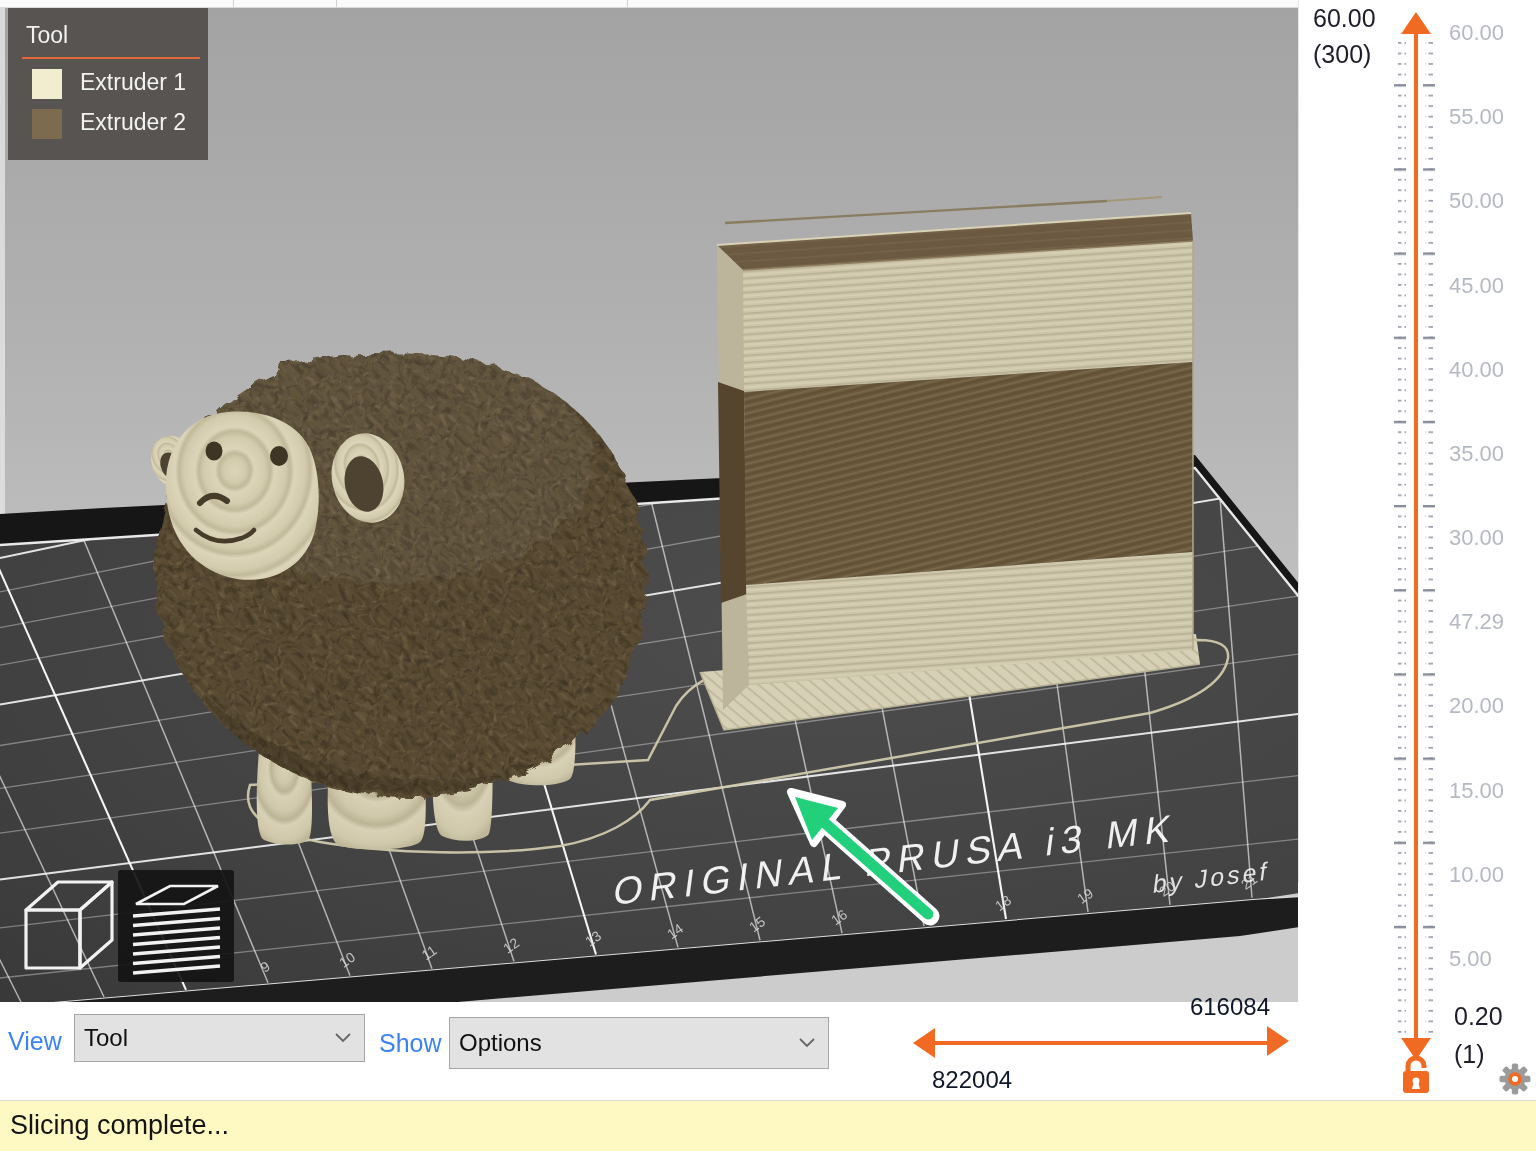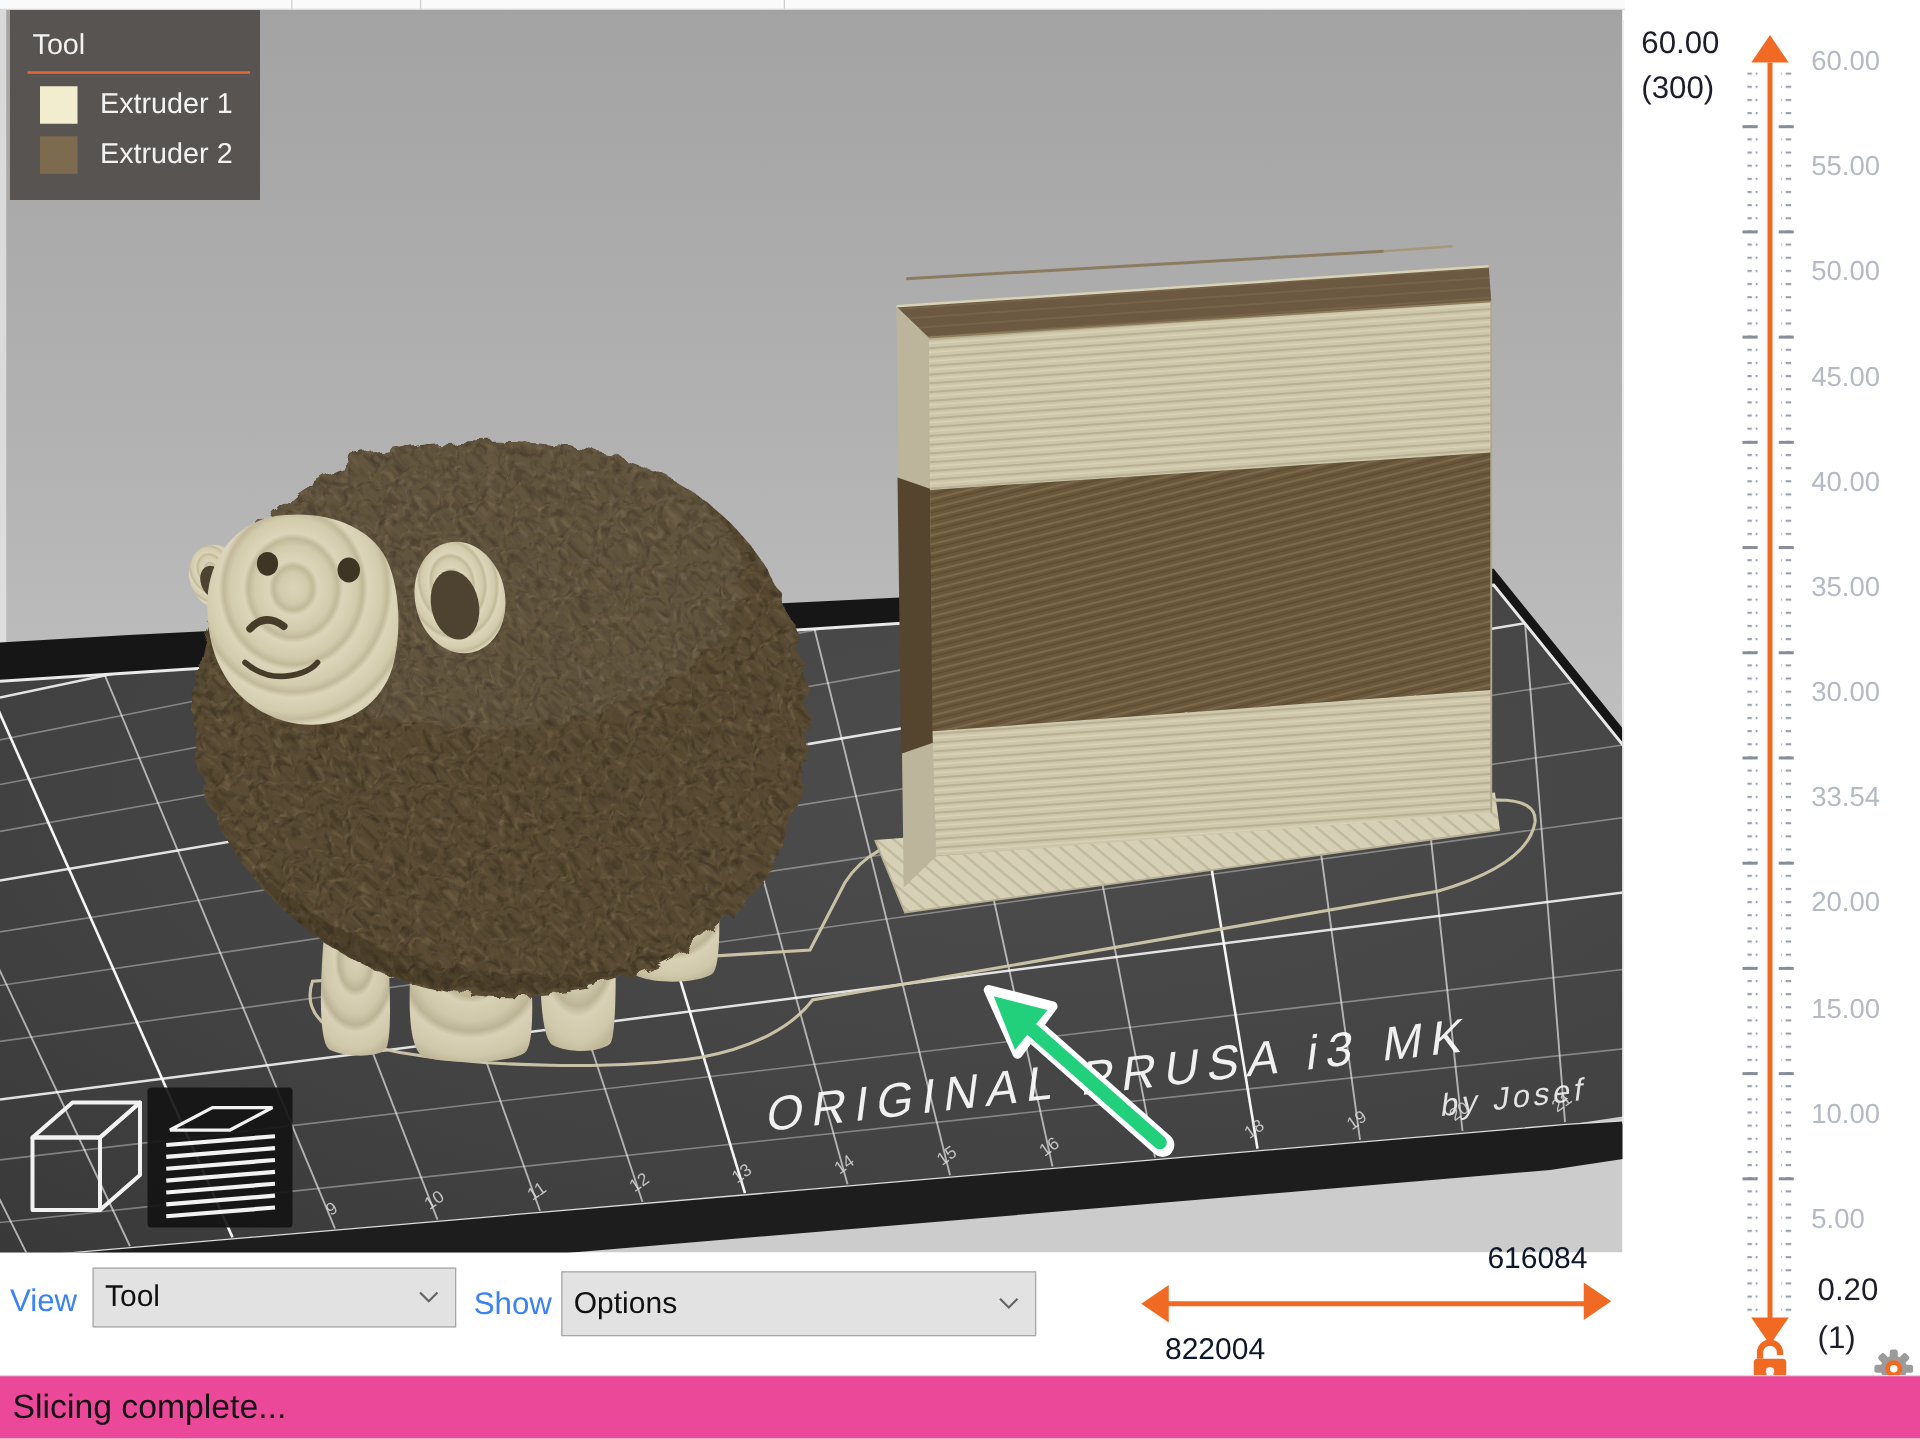--- a/index.html
+++ b/index.html
@@ -18,37 +18,37 @@
   
   #legend{position:absolute;left:8px;top:8px;width:200px;height:152px;
           background:rgba(86,82,78,0.97);color:#f2f2f2;z-index:5;}
   #legend .t{font-size:23px;padding:14px 0 8px 18px;}
   #legend hr{border:none;border-top:2px solid #e2683b;margin:0 0 10px 14px;width:178px;}
   .leg-row{display:flex;align-items:flex-start;margin:0 0 10px 24px;}
   .leg-swatch{width:30px;height:30px;margin-right:18px;flex:0 0 auto;}
   .leg-label{font-size:23px;}
 
   
-  #right-panel{position:absolute;left:1298px;top:16px;width:238px;height:883px;background:#ffffff;
+  #right-panel{position:absolute;left:1298px;top:0;width:238px;height:883px;background:#ffffff;
                border-left:1px solid #e4e4e4;}
   #right-panel svg{position:absolute;left:0;top:0;}
   .rp-big{position:absolute;font-size:25px;color:#1d1d2b;}
   .rp-gray{position:absolute;left:150px;width:86px;font-size:22px;color:#b5b9c3;}
 
   
   .tb-label{position:absolute;font-size:25px;color:#3b82f6;}
   .dropdown{position:absolute;background:#e2e2e2;border:1px solid #a6a6a6;
             display:flex;align-items:center;box-sizing:border-box;}
   .dd-text{font-size:24px;color:#111;padding-left:9px;flex:1;}
   .dd-chev{margin-right:12px;}
   #hslider-svg{position:absolute;left:905px;top:1020px;}
   .hs-label{position:absolute;font-size:24px;color:#0f172a;}
 
   
-  #status-bar{position:absolute;left:0;top:1100px;width:1536px;height:51px;background:#ec4899;
+  #status-bar{position:absolute;left:0;top:1100px;width:1536px;height:51px;background:#fef9c3;
               border-top:1px solid #d9d9d9;box-sizing:border-box;}
   #status-text{font-size:27px;color:#141414;padding:9px 0 0 10px;}
 </style>
 </head>
 <body>
 
 <div id="stage">
 
   <div id="top-strip">
     <div class="strip-sep" style="left:233px"></div>
@@ -320,21 +320,21 @@
     </svg>
     <div class="rp-big" style="left:14px;top:4px">60.00</div>
     <div class="rp-big" style="left:14px;top:40px">(300)</div>
     <div class="rp-gray" style="top:20px">60.00</div>
     <div class="rp-gray" style="top:104px">55.00</div>
     <div class="rp-gray" style="top:188px">50.00</div>
     <div class="rp-gray" style="top:273px">45.00</div>
     <div class="rp-gray" style="top:357px">40.00</div>
     <div class="rp-gray" style="top:441px">35.00</div>
     <div class="rp-gray" style="top:525px">30.00</div>
-    <div class="rp-gray" style="top:609px">33.54</div>
+    <div class="rp-gray" style="top:609px">47.29</div>
     <div class="rp-gray" style="top:693px">20.00</div>
     <div class="rp-gray" style="top:778px">15.00</div>
     <div class="rp-gray" style="top:862px">10.00</div>
     <div class="rp-gray" style="top:946px">5.00</div>
     <div class="rp-big" style="left:155px;top:1002px">0.20</div>
     <div class="rp-big" style="left:155px;top:1040px">(1)</div>
   </div>
 
   <div class="tb-label" style="left:8px;top:1027px">View</div>
   <div class="dropdown" style="left:74px;top:1014px;width:291px;height:48px">

